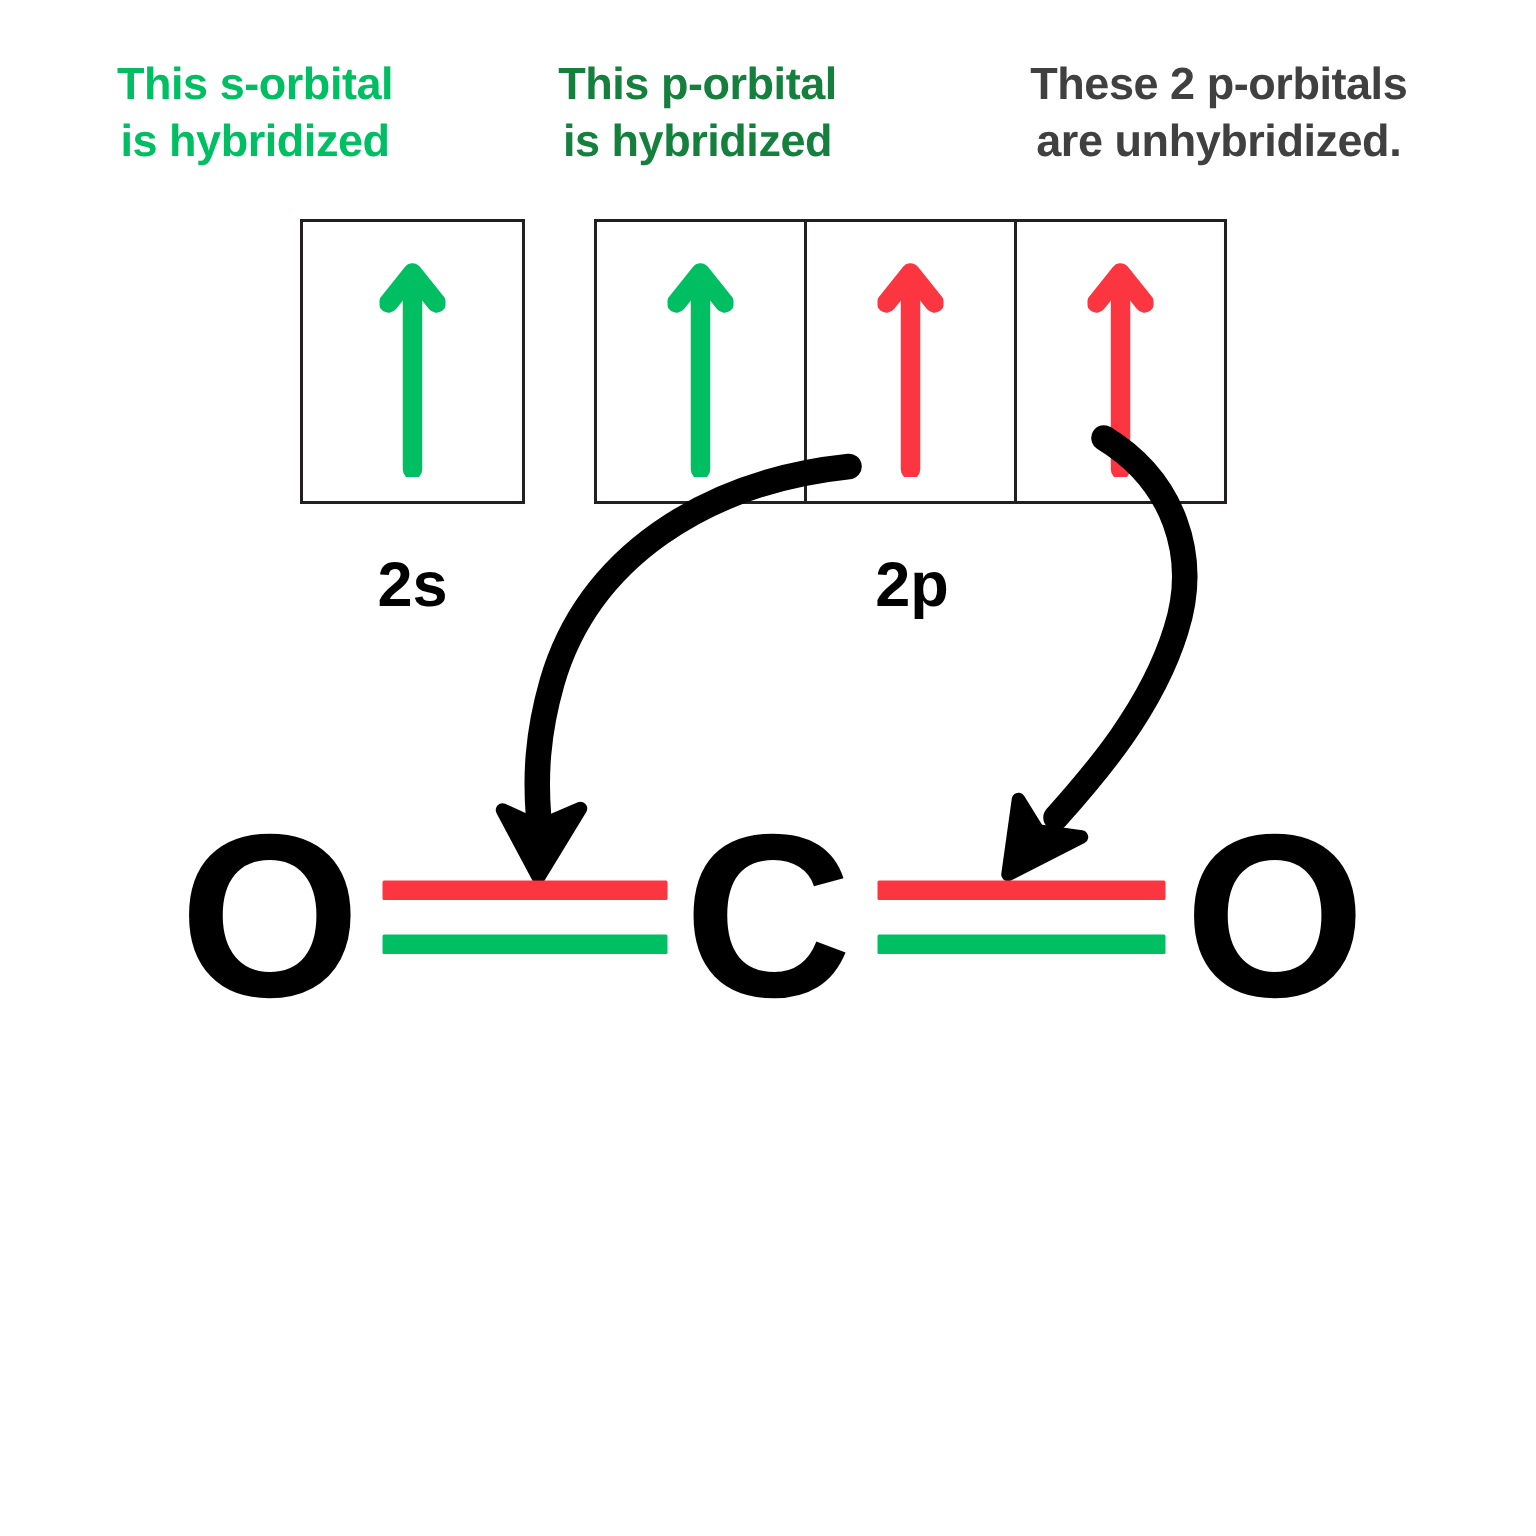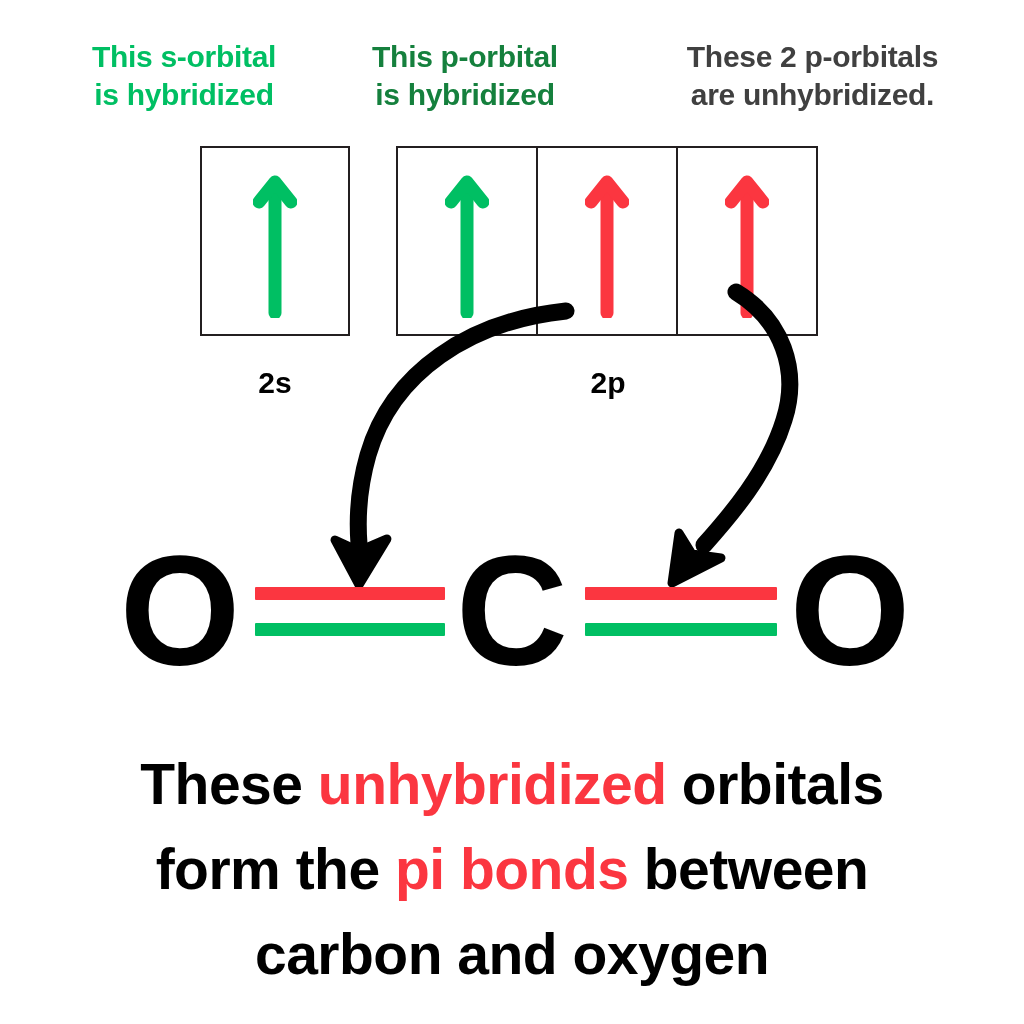--- a/index.html
+++ b/index.html
@@ -18,21 +18,21 @@
   
   .annot {
     position: absolute;
     font-weight: bold;
     font-size: 30px;
     line-height: 1.28;
     text-align: center;
     letter-spacing: -0.3px;
     white-space: pre-line;
   }
-  #annot-s  { left: 44px;  top: 38px;  width: 280px; color: #00BF63; }
+  #annot-s  { left: 30px;  top: 38px;  width: 280px; color: #00BF63; }
   #annot-p  { left: 330px; top: 38px;  width: 270px; color: #15803d; }
   #annot-up { left: 620px; top: 38px;  width: 385px; color: #404040; }
 
   
   .box {
     position: absolute;
     border: 2px solid #231f20;
     background: #ffffff;
   }
   #box-2s { left: 200px; top: 146px; width: 150px; height: 190px; }
@@ -53,21 +53,21 @@
     margin-left: -22px;
     width: 44px;
     height: 148px;
   }
   .arrow-slot svg { display: block; width: 44px; height: 148px; }
 
   
   .shell-label {
     position: absolute;
     font-weight: bold;
-    font-size: 30px;
+    font-size: 42px;
     color: #000000;
     text-align: center;
   }
   #label-2s { left: 200px; top: 366px; width: 150px; }
   #label-2p { left: 466px; top: 366px; width: 284px; }
 
   
   #molecule { position: absolute; left: 0; top: 536px; width: 1024px; height: 150px; }
   .atom {
     position: absolute;
@@ -201,19 +201,14 @@
     <div class="atom" id="atom-c">C</div>
 
     <div class="bond" id="bond-right">
       <div class="line pi-red"></div>
       <div class="line pi-green"></div>
     </div>
 
     <div class="atom" id="atom-o-right">O</div>
   </div>
 
-  <div id="caption">
-    <span class="cap-line"><span>These </span><span class="hl">unhybridized</span><span> orbitals</span></span>
-    <span class="cap-line"><span>form the </span><span class="hl">pi bonds</span><span> between</span></span>
-    <span class="cap-line">carbon and oxygen</span>
-  </div>
 
 </div>
 
 </body></html>

